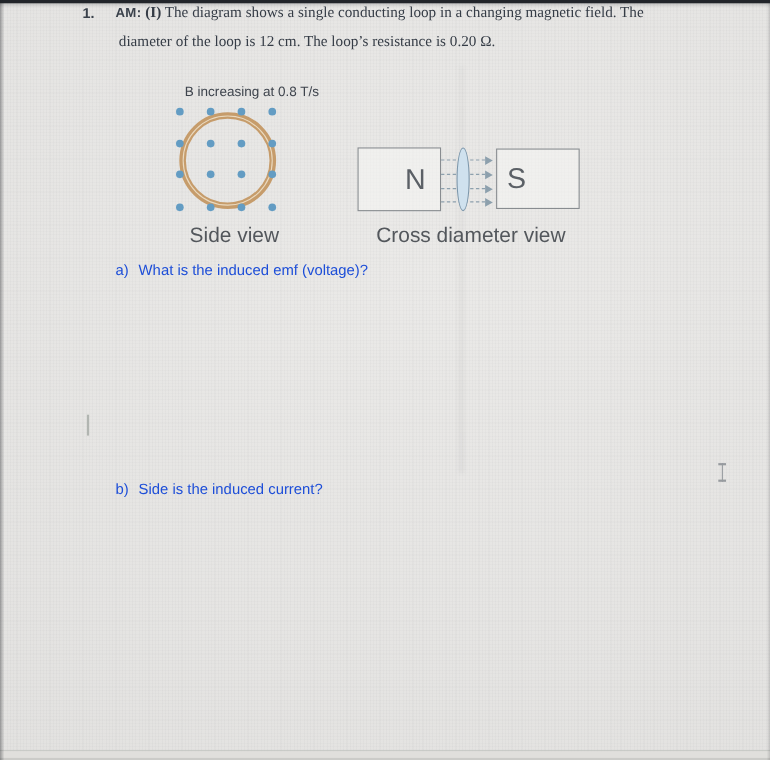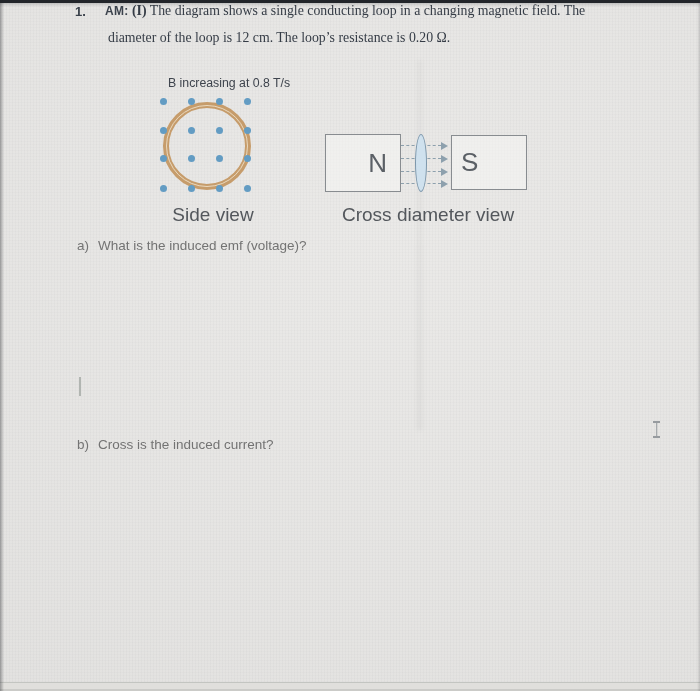--- a/index.html
+++ b/index.html
@@ -49,21 +49,21 @@
            font-size:26px;color:#5b6066;}
   .nbox{left:325px;top:134px;width:76px;height:58px;justify-content:flex-end;padding-right:13px;}
   .sbox{left:451px;top:135px;width:76px;height:55px;justify-content:flex-start;padding-left:9px;}
   .fline{position:absolute;left:401px;width:40px;height:0;border-top:1.3px dashed #8da0ad;}
   .fhead{position:absolute;left:441px;width:0;height:0;
          border-left:7px solid #8da0ad;border-top:4px solid transparent;border-bottom:4px solid transparent;}
   .cs-ellipse{position:absolute;left:415px;top:134px;width:12px;height:58px;border-radius:50%;
               background:#cfe1ee;border:1.3px solid #7d97ab;box-sizing:border-box;}
 
   
-  .question{position:absolute;font-size:13.5px;color:#737373;white-space:nowrap;}
+  .question{position:absolute;font-size:13.5px;color:#1d4ed8;white-space:nowrap;margin-left:28px;}
   .q-letter{display:inline-block;width:21px;}
   .q-a{left:77px;top:238px;}
   .q-b{left:77px;top:437px;}
   .q-c{left:74px;top:602px;}
 
   
   .caret{position:absolute;left:79px;top:377px;width:1.5px;height:19px;background:#b1b5b1;}
   .ibeam{position:absolute;left:652px;top:421px;width:9px;height:17px;}
   .ibeam .stem{position:absolute;left:50%;transform:translateX(-50%);top:0;bottom:0;width:1.6px;background:#979b9f;}
   .ibeam .serif-t{position:absolute;left:1px;top:0;width:7px;height:1.6px;background:#979b9f;}
@@ -119,21 +119,21 @@
         <div class="fline" style="top: 171.4px; border-top-color: rgb(141, 160, 173);"></div>
         <div class="fhead" style="top: 168px; border-left-color: rgb(141, 160, 173);"></div>
         <div class="fline" style="top: 183.4px; border-top-color: rgb(141, 160, 173);"></div>
         <div class="fhead" style="top: 180px; border-left-color: rgb(141, 160, 173);"></div>
       </div>
     <div class="cs-ellipse"></div>
     <div class="cap cross">Cross diameter view</div>
   </div>
 
   <div class="question q-a"><span class="q-letter">a)</span><span>What is the induced emf (voltage)?</span></div>
-  <div class="question q-b"><span class="q-letter">b)</span><span>Cross is the induced current?</span></div>
+  <div class="question q-b"><span class="q-letter">b)</span><span>Side is the induced current?</span></div>
 
   <div class="caret"></div>
   <div class="ibeam">
     <div class="serif-t"></div>
     <div class="stem"></div>
     <div class="serif-b"></div>
   </div>
 
   <div class="bottom-line"></div>
   <div class="bottom-band"></div>

